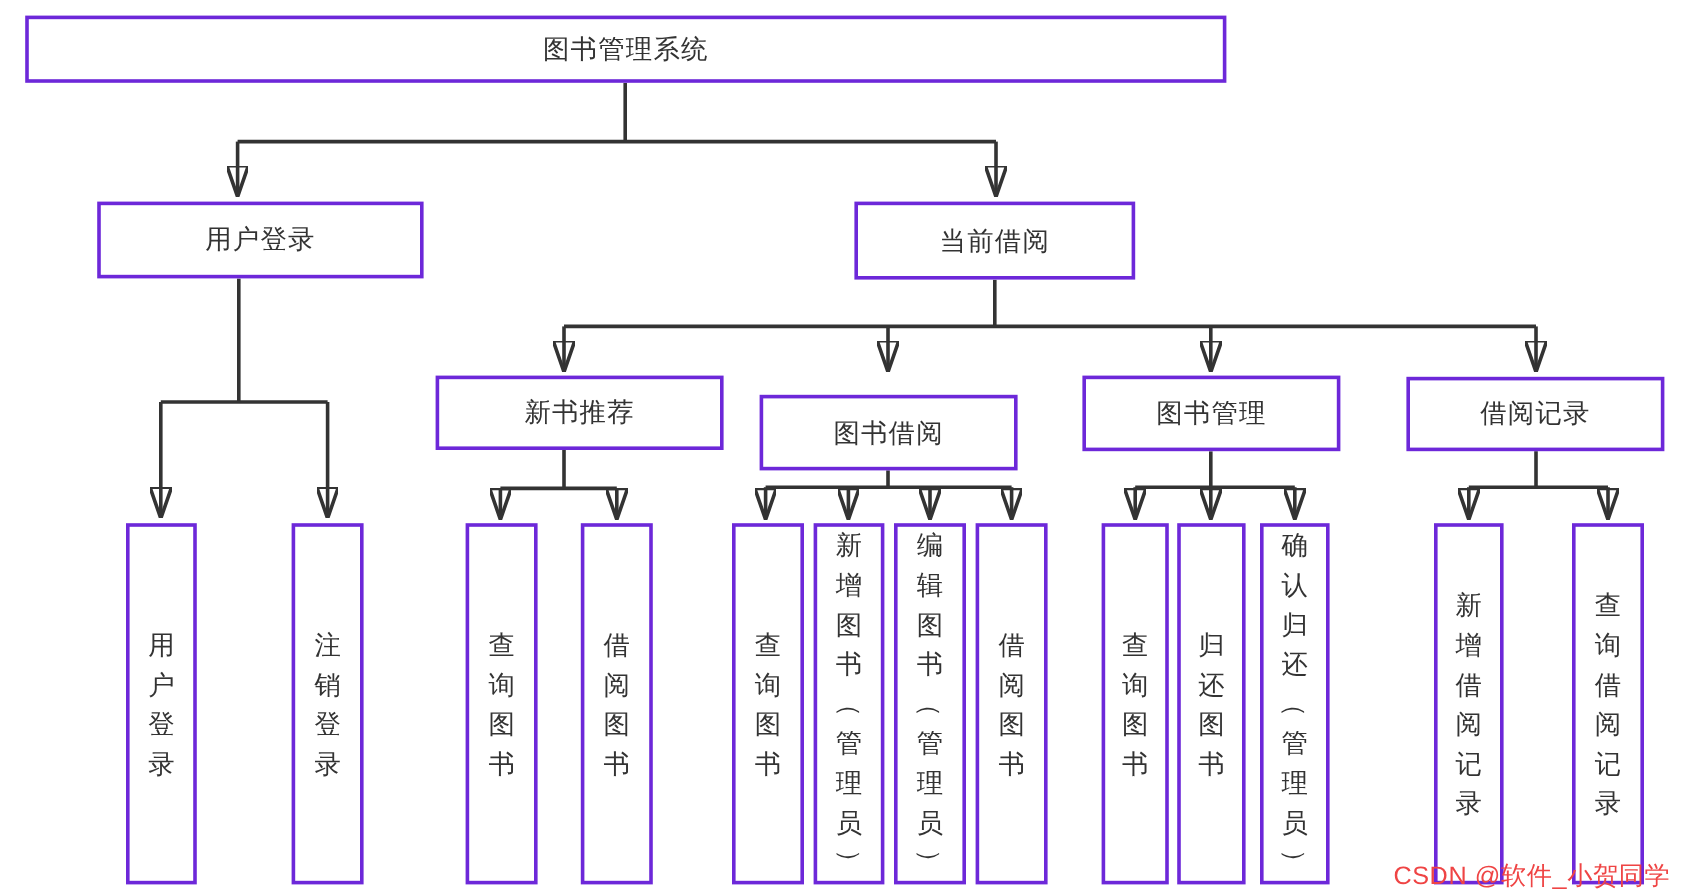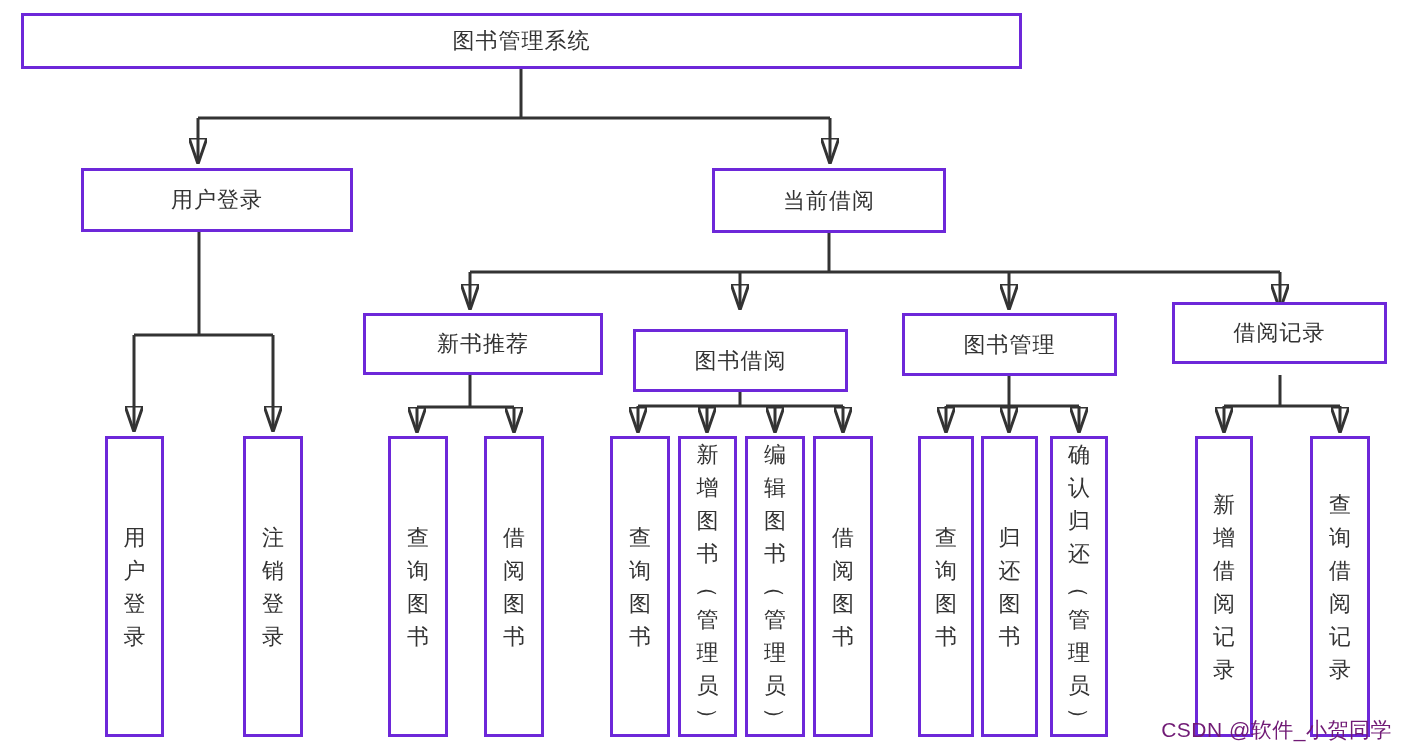--- a/index.html
+++ b/index.html
@@ -54,21 +54,21 @@
     line-height: 33px;
   }
   .vbox .vtext span.rot {
     transform: rotate(90deg);
   }
   #watermark {
     position: absolute;
     top: 716px;
     right: 13px;
     font-size: 21px;
-    color: #701a75;
+    color: #ef4444;
     letter-spacing: 0.5px;
     z-index: 5;
     white-space: nowrap;
   }
 </style>
 </head>
 <body>
 
 <div id="canvas">
 
@@ -121,21 +121,21 @@
   </svg>
 
   <div class="box" style="left:21px; top:13px; width:1001px; height:56px;">图书管理系统</div>
 
   <div class="box" style="left:81px; top:168px; width:272px; height:64px;">用户登录</div>
   <div class="box" style="left:712px; top:168px; width:234px; height:65px;">当前借阅</div>
 
   <div class="box" style="left:363px; top:313px; width:240px; height:62px;">新书推荐</div>
   <div class="box" style="left:633px; top:313px; width:215px; height:63px;margin-top:16px;">图书借阅</div>
   <div class="box" style="left:902px; top:313px; width:215px; height:63px;">图书管理</div>
-  <div class="box" style="left:1172px; top:302px; width:215px; height:62px;">借阅记录</div>
+  <div class="box" style="left:1172px; top:314px; width:215px; height:62px;">借阅记录</div>
 
   <div class="box vbox" style="left:105px; top:436px; width:59px; height:301px;">
     <div class="vtext">
         <span>用</span>
         <span>户</span>
         <span>登</span>
         <span>录</span>
       </div>
   </div>
   <div class="box vbox" style="left:243px; top:436px; width:60px; height:301px;">

